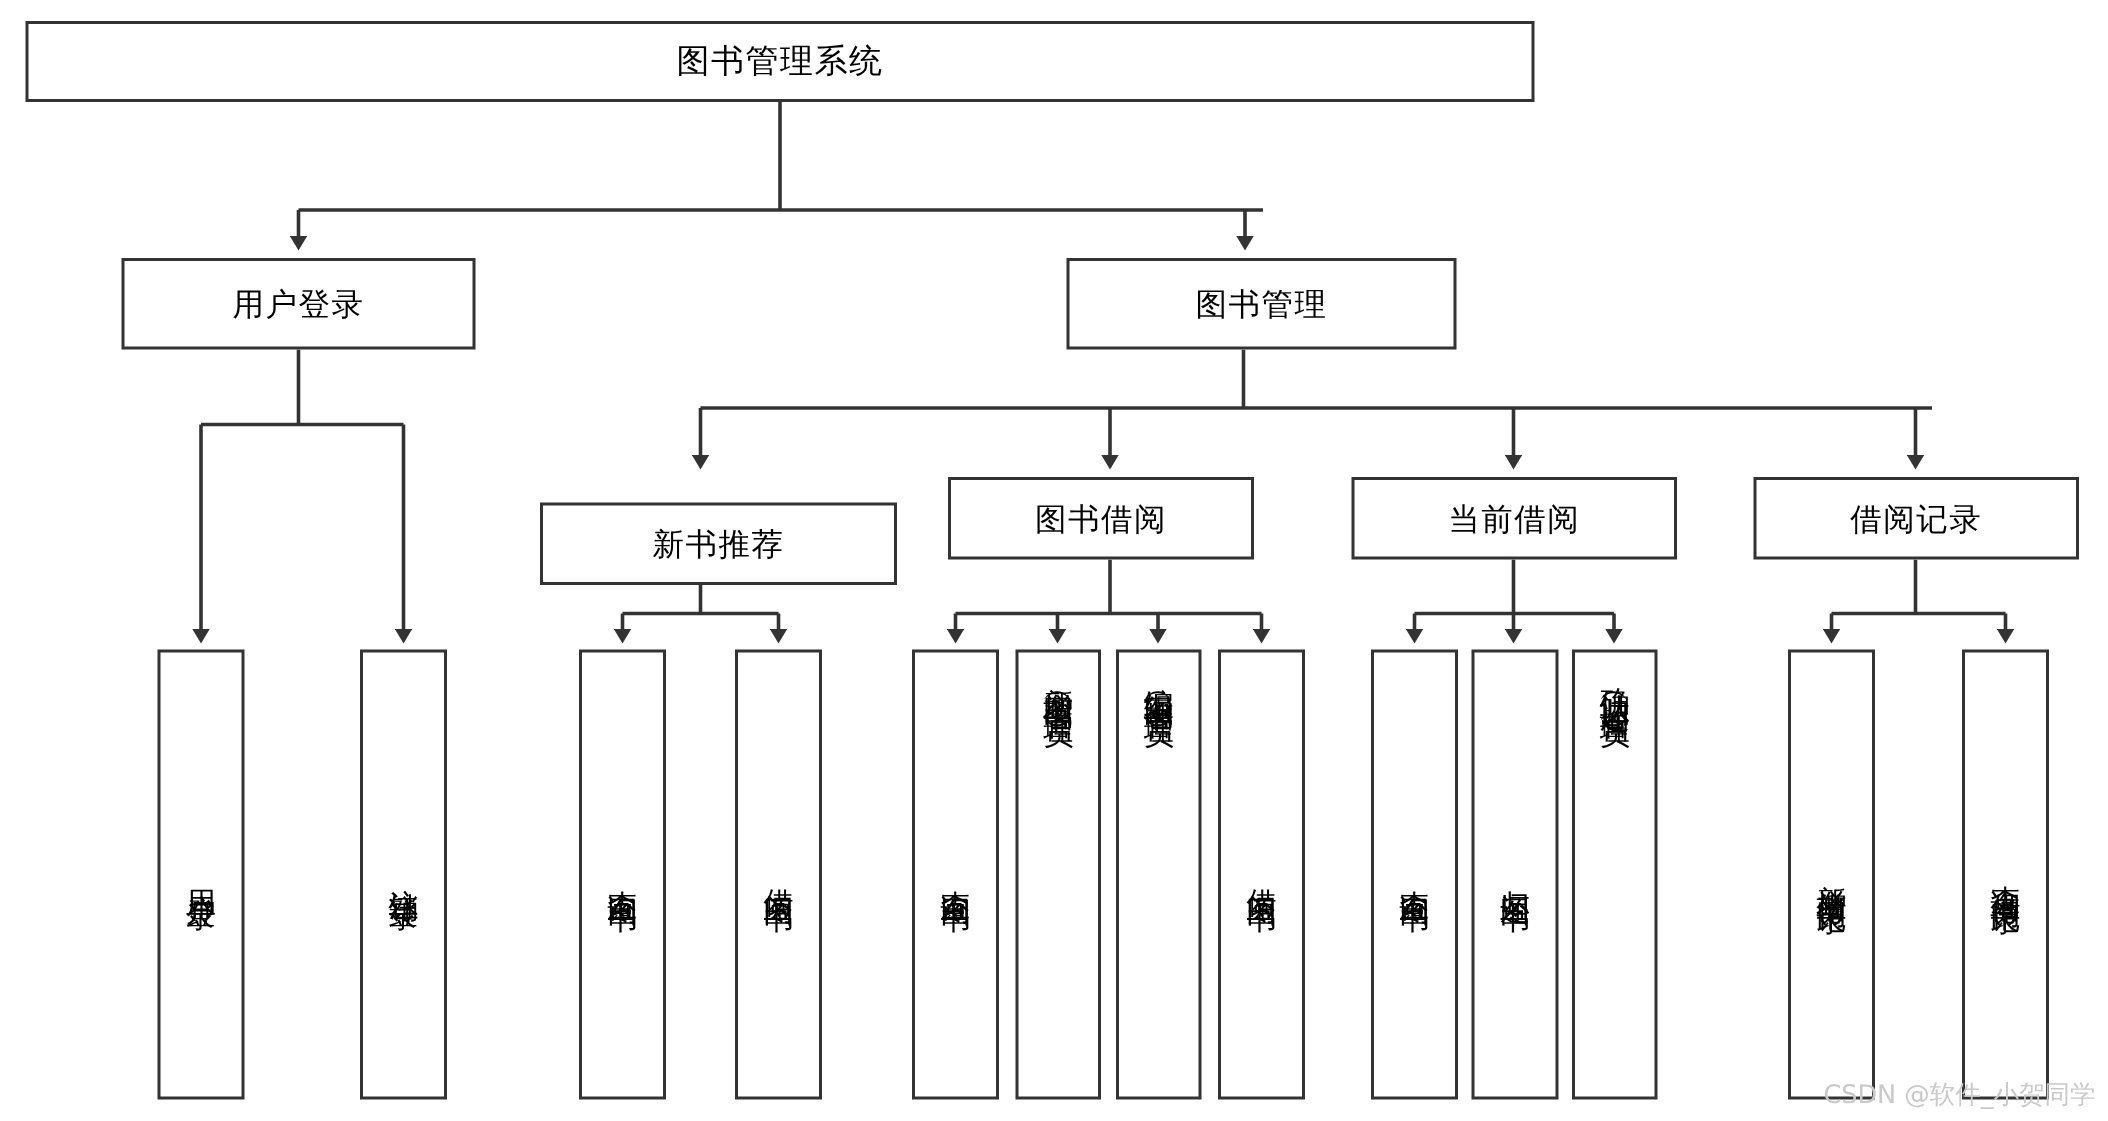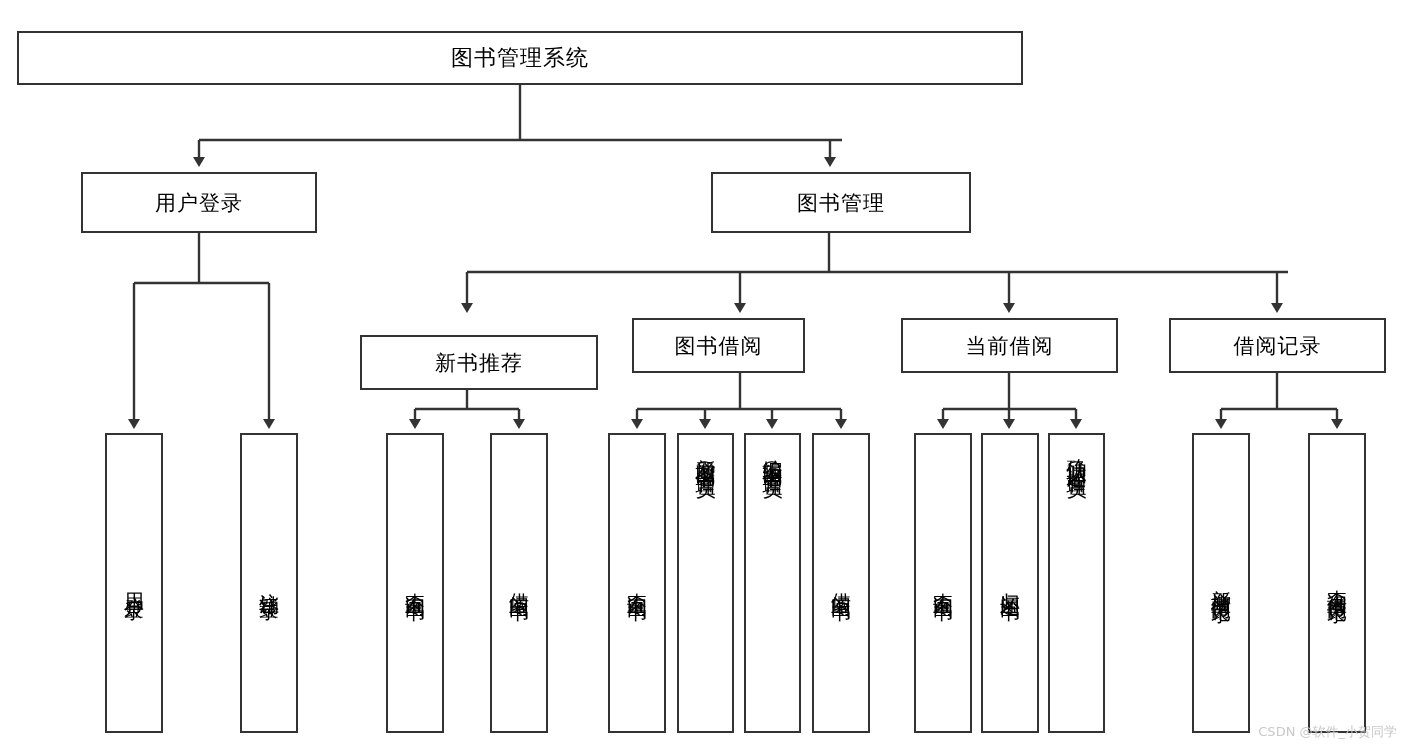--- a/index.html
+++ b/index.html
@@ -32,21 +32,20 @@
     background: #ffffff;
     display: flex;
     align-items: center;
     justify-content: center;
     color: #000000;
     z-index: 2;
   }
   .node.root {
     font-size: 22px;
     letter-spacing: 1px;
-    margin-top: 17px;
   }
   .node.branch {
     font-size: 21px;
     letter-spacing: 1px;
   }
   .node.leaf {
     font-size: 20px;
     padding: 6px 2px;
     align-items: flex-start;
     justify-content: center;
@@ -67,21 +66,21 @@
     justify-content: center;
   }
   .leaf-inner.align-top {
     align-items: flex-start;
     padding-top: 2px;
   }
   #watermark {
     position: absolute;
     right: 8px;
     bottom: 6px;
-    font-size: 13px;
+    font-size: 17px;
     color: #c9c9c9;
     z-index: 5;
     white-space: nowrap;
     pointer-events: none;
   }
 </style>
 </head>
 <body>
 
 <div id="canvas">
@@ -143,21 +142,21 @@
   <div class="node branch" style="left:81px; top:172px; width:236px; height:61px;">
     <span>用户登录</span>
   </div>
   <div class="node branch" style="left:711px; top:172px; width:260px; height:61px;">
     <span>图书管理</span>
   </div>
 
   <div class="node branch" style="left:360px; top:335px; width:238px; height:55px;">
     <span>新书推荐</span>
   </div>
-  <div class="node branch" style="left:632px; top:318px; width:173px; height:55px;">
+  <div class="node branch" style="left:632px; top:318px; width:204px; height:55px;">
     <span>图书借阅</span>
   </div>
   <div class="node branch" style="left:1169px; top:318px; width:217px; height:55px;">
     <span>借阅记录</span>
   </div>
   <div class="node branch" style="left:901px; top:318px; width:217px; height:55px;">
     <span>当前借阅</span>
   </div>
 
   <div class="node leaf" style="left:105px; top:433px; width:58px; height:300px;">

